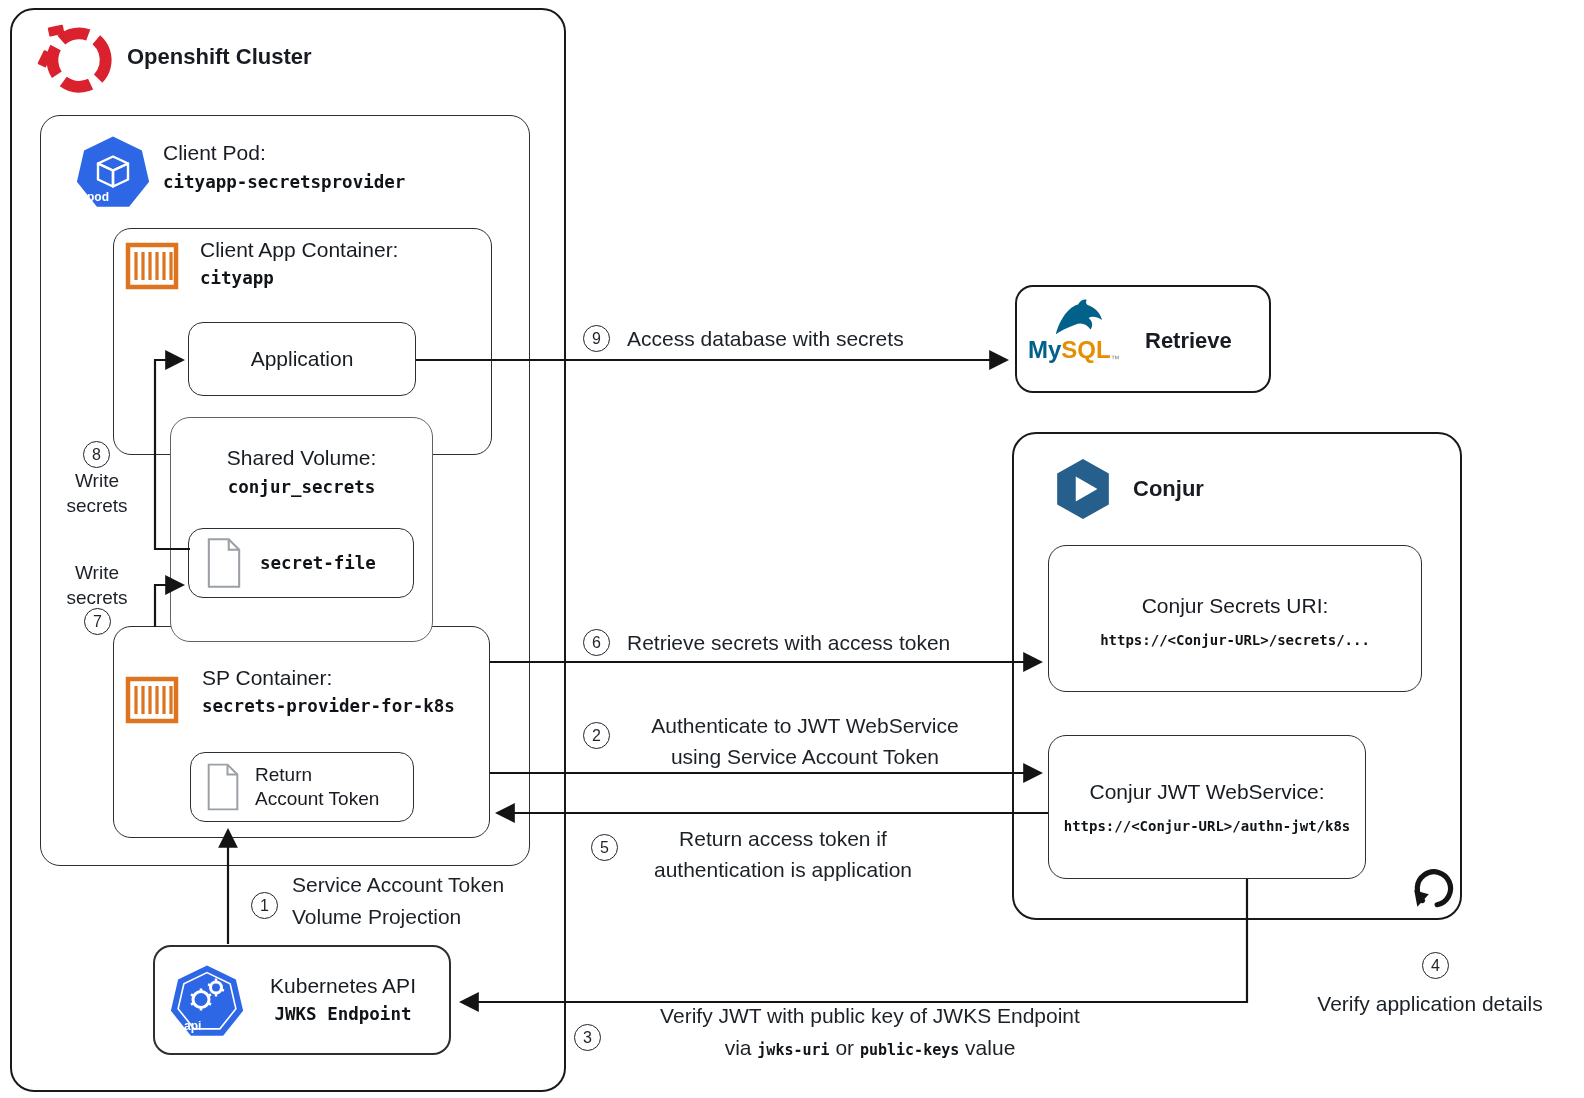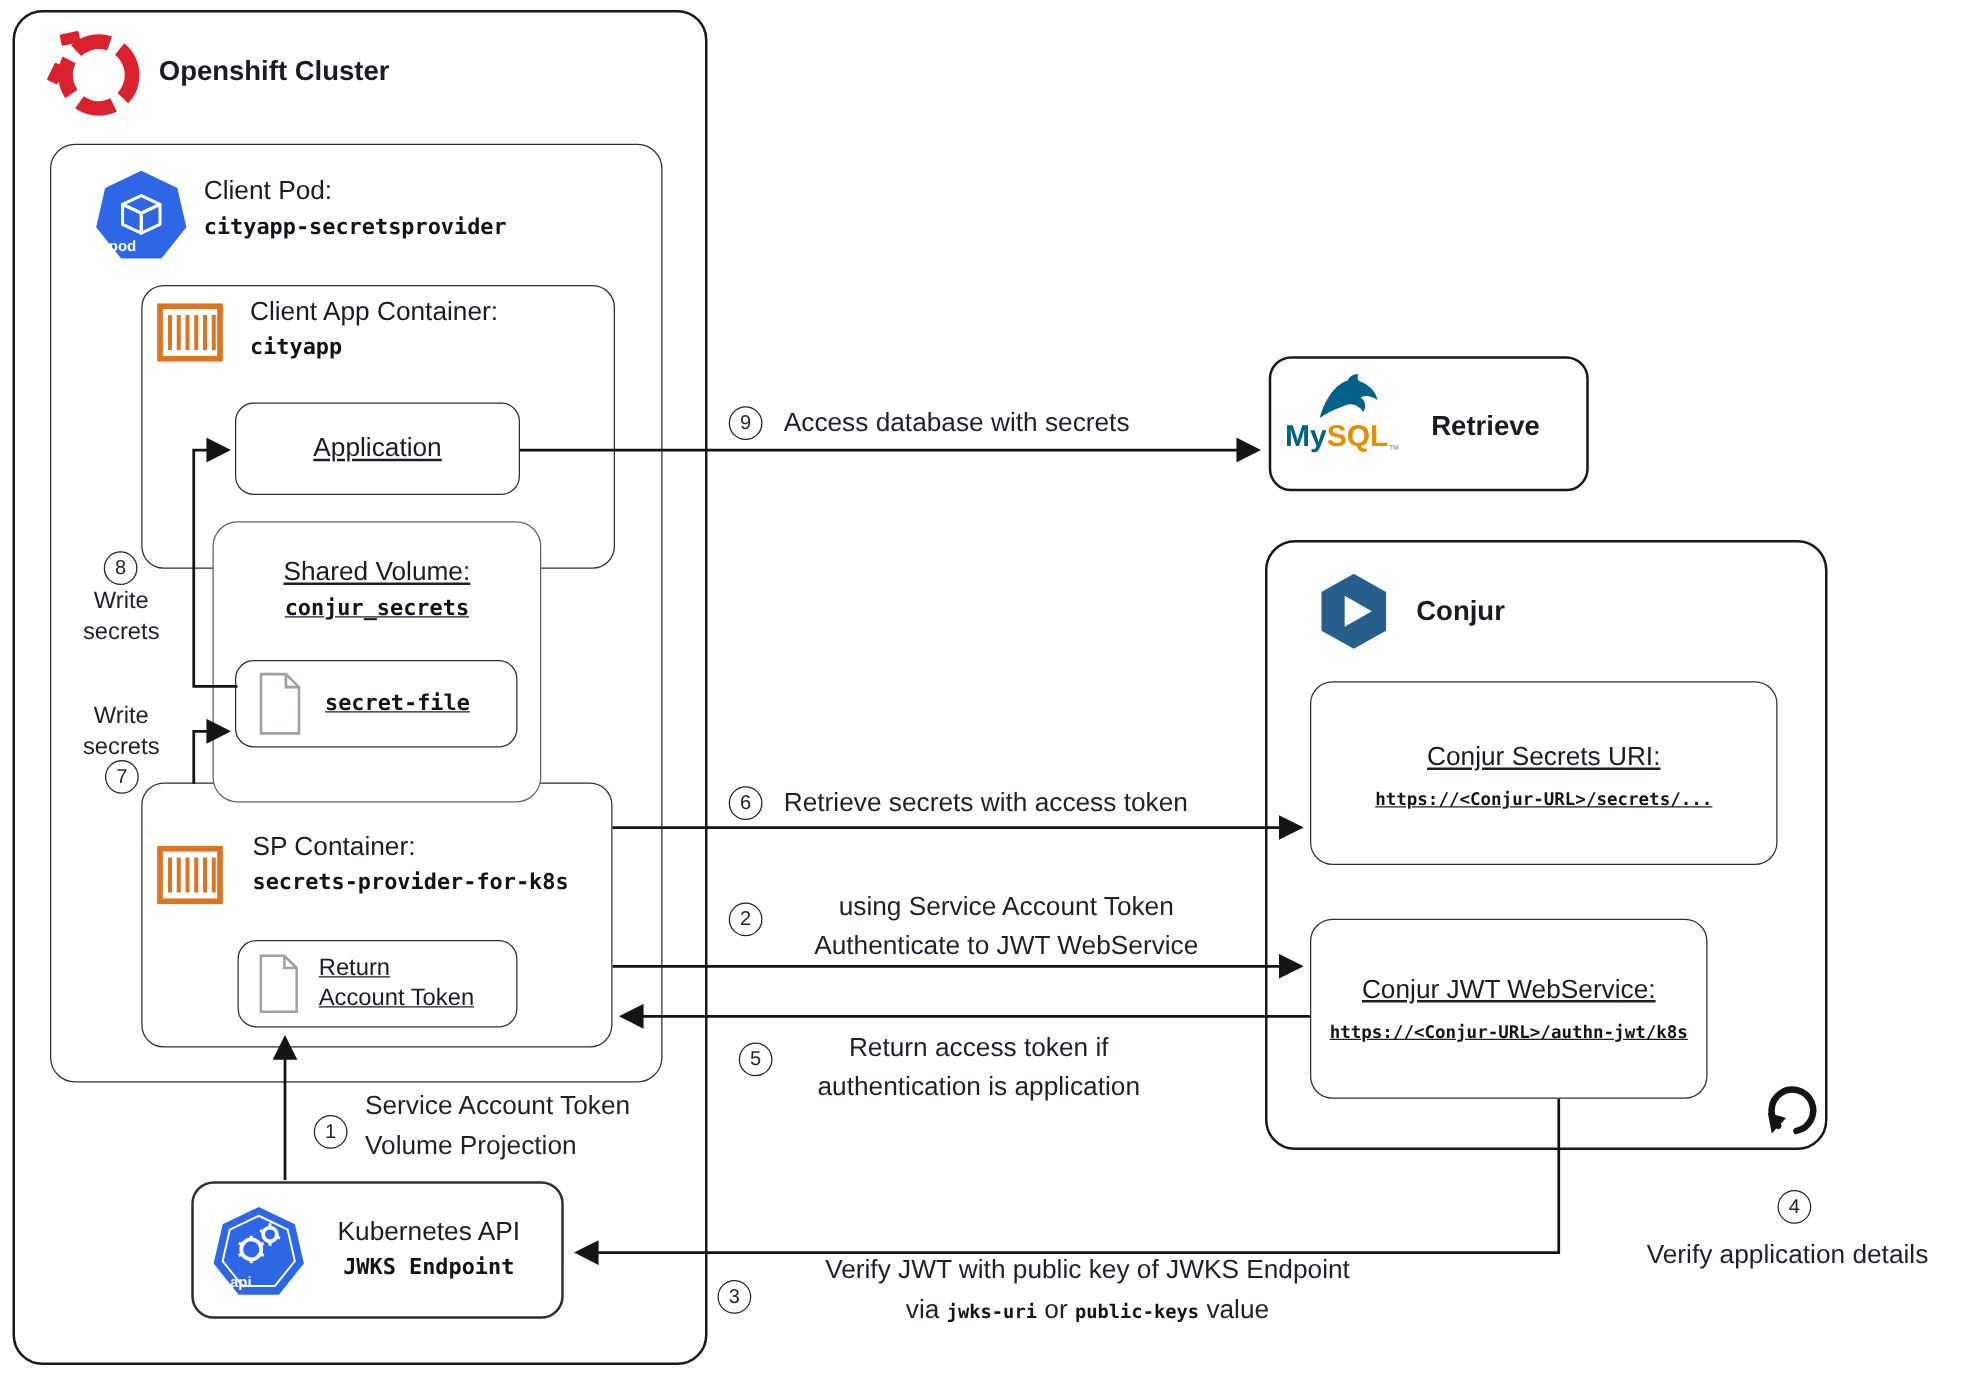--- a/index.html
+++ b/index.html
@@ -1,18 +1,18 @@
 <!DOCTYPE html>
 <html><head>
 <meta charset="utf-8">
 <style>
   html,body{margin:0;padding:0;background:#fff;}
   .stage{position:relative;width:1584px;height:1098px;background:#fff;
          font-family:"Liberation Sans",sans-serif;color:#1b2026;overflow:hidden;}
-  .box{position:absolute;background:#fff;border:1.7px solid #2b2f33;border-radius:18px;box-sizing:border-box;text-decoration:underline;}
+  .box{position:absolute;background:#fff;border:1.7px solid #2b2f33;border-radius:18px;box-sizing:border-box;}
   .thick{border-width:2.4px;border-color:#17191b;}
   .grayb{border-color:#5f6368;}
   .h{font-size:21px;color:#181c22;white-space:nowrap;}
   .b{font-weight:bold;}
   .mono{font-family:"DejaVu Sans Mono",monospace;font-weight:bold;font-size:17.5px;color:#101418;white-space:nowrap;}
   .mono-sm{font-family:"DejaVu Sans Mono",monospace;font-weight:bold;font-size:14px;color:#101418;white-space:nowrap;}
   .abs{position:absolute;}
   .num{position:absolute;width:27px;height:27px;border:1.8px solid #1f2329;border-radius:50%;
        text-align:center;font-size:16px;line-height:25px;color:#1f2329;background:#fff;box-sizing:border-box;}
   .lbl{position:absolute;font-size:21px;color:#1c2128;white-space:nowrap;}
@@ -205,22 +205,22 @@
   </svg>
 
   <div class="num" style="left:583px;top:325px;">9</div>
   <div class="lbl" style="left:627px;top:327px;">Access database with secrets</div>
 
   <div class="num" style="left:583px;top:629px;">6</div>
   <div class="lbl" style="left:627px;top:631px;">Retrieve secrets with access token</div>
 
   <div class="num" style="left:583px;top:722px;">2</div>
   <div class="lbl2" style="left:605px;top:710px;width:400px;">
-    <div>using Service Account Token</div>
-      <div>Authenticate to JWT WebService</div>
+    <div>Authenticate to JWT WebService</div>
+      <div>using Service Account Token</div>
   </div>
 
   <div class="num" style="left:591px;top:834px;">5</div>
   <div class="lbl2" style="left:588px;top:823px;width:390px;">
     <div>Return access token if</div>
       <div>authentication is application</div>
   </div>
 
   <div class="num" style="left:574px;top:1024px;">3</div>
   <div class="lbl2" style="left:605px;top:1000px;width:530px;line-height:32px;">

